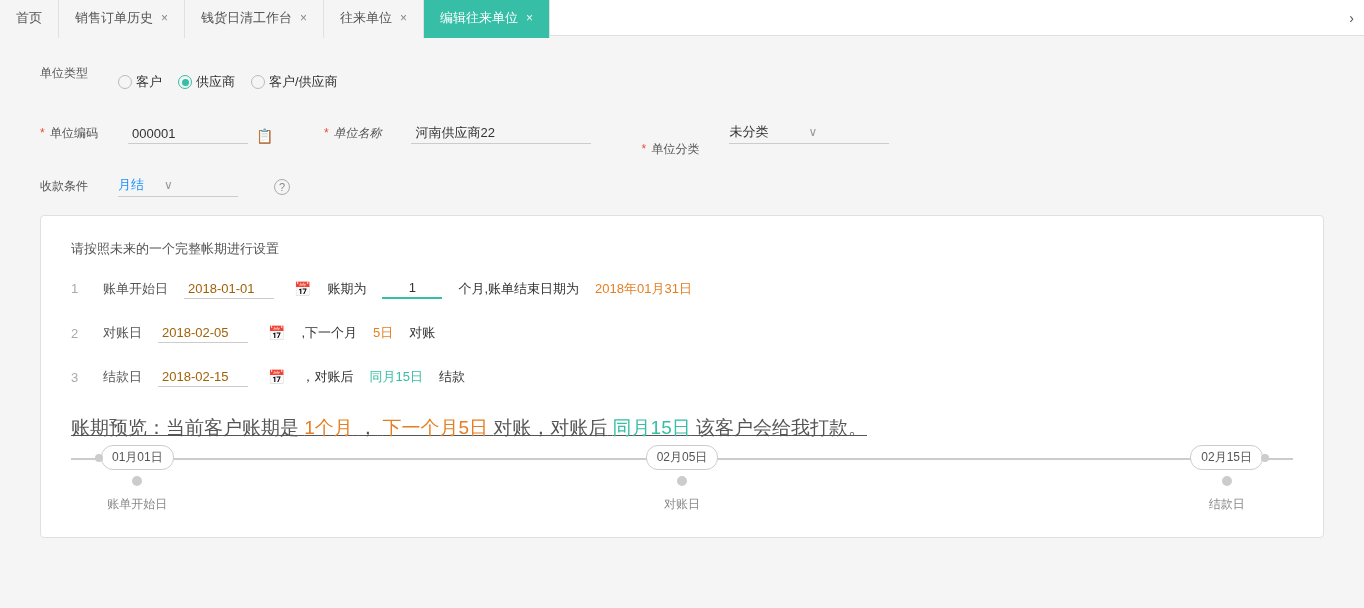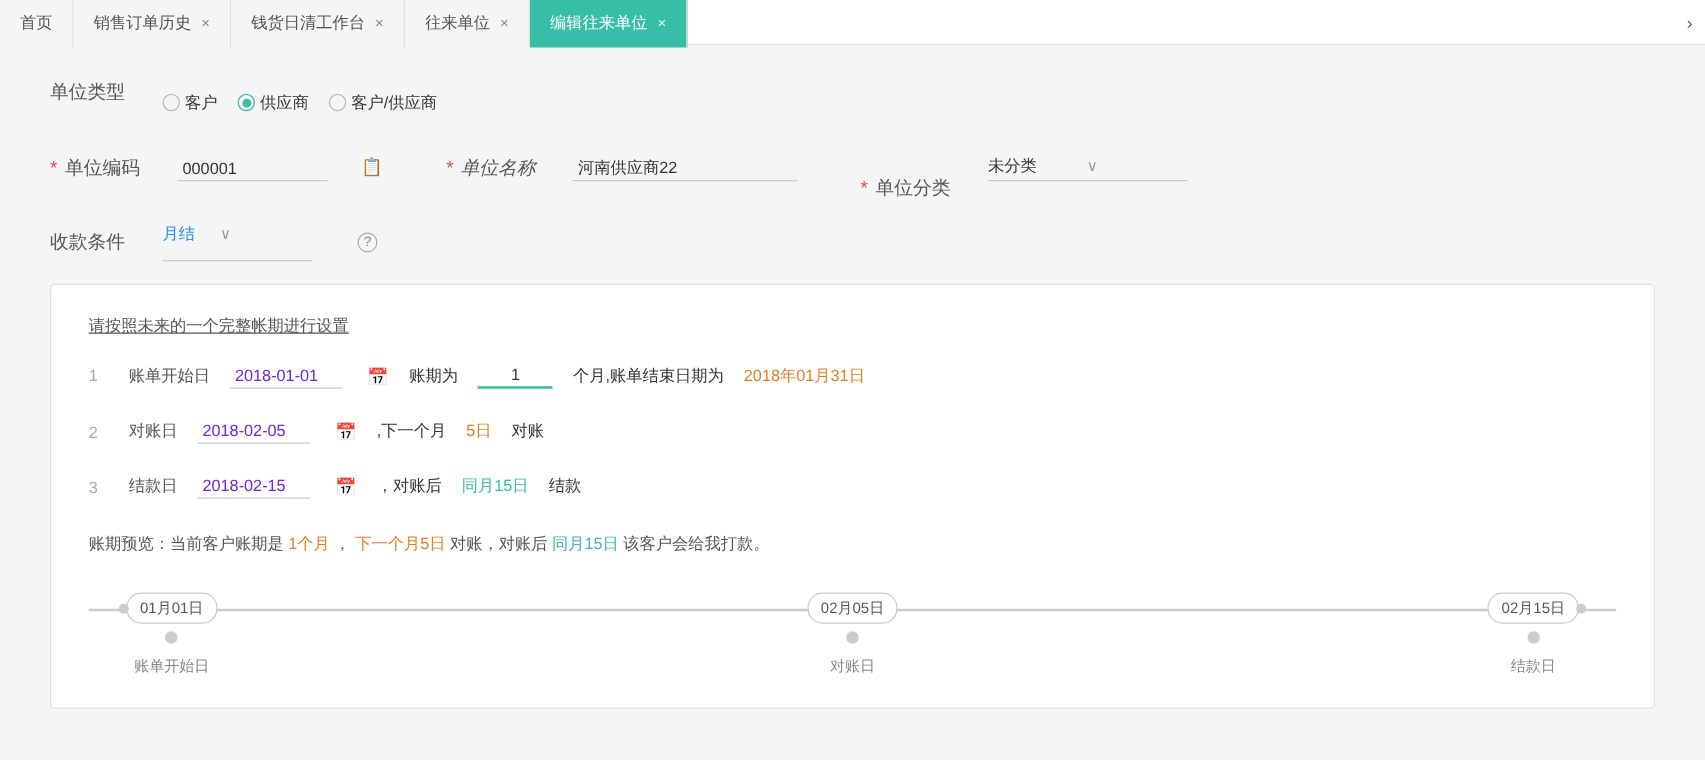--- a/index.html
+++ b/index.html
@@ -31,21 +31,21 @@
       padding: 20px 40px;
       background: #f5f5f5;
       min-height: calc(608px - 40px);
     }
 
     
     .form-row {
       display: flex; align-items: center; margin-bottom: 18px; gap: 30px;
     }
     .form-label {
-      color: #555; font-size: 15px; white-space: nowrap;
+      color: #555; font-size: 12px; white-space: nowrap;
     }
     .required-star { color: #e74c3c; margin-right: 2px; }
 
     .form-input {
       border: none; border-bottom: 1px solid #ccc; outline: none;
       padding: 2px 4px; font-size: 13px; color: #333; background: transparent;
       min-width: 120px;
     }
 
     
@@ -56,21 +56,21 @@
       display: flex; align-items: center; justify-content: center;
     }
     .radio-circle.checked { border-color: #36bea6; }
     .radio-circle.checked::after {
       content: ''; width: 7px; height: 7px; border-radius: 50%; background: #36bea6;
     }
 
     
     .select-wrapper {
       display: flex; align-items: center; gap: 20px;
-      border-bottom: 1px solid #ccc; padding-bottom: 12px; min-width: 120px;
+      border-bottom: 1px solid #ccc; padding-bottom: 2px; min-width: 120px;
     }
     .select-value { font-size: 13px; color: #1e90ff; }
     .select-arrow { color: #999; font-size: 12px; }
 
     
     .cal-icon { color: #36bea6; cursor: pointer; font-size: 14px; margin-left: 4px; }
 
     
     .help-icon {
       width: 16px; height: 16px; border-radius: 50%; border: 1px solid #aaa;
@@ -82,45 +82,46 @@
     .unit-category {
       display: flex; align-items: center; border-bottom: 1px solid #ccc;
       padding-bottom: 2px; min-width: 160px; gap: 40px;
     }
 
     
     .settings-box {
       background: #fff; border: 1px solid #e0e0e0; border-radius: 4px;
       padding: 24px 30px; margin-top: 4px;
     }
-    .settings-title { font-size: 13px; color: #555; margin-bottom: 20px; text-decoration: underline; }
+    .settings-title { font-size: 13px; color: #555; margin-bottom: 20px; }
 
     
     .setting-row {
       display: flex; align-items: center; gap: 16px;
       margin-bottom: 24px; font-size: 13px;
     }
     .row-num { color: #aaa; width: 16px; }
     .setting-row-label { color: #555; white-space: nowrap; }
     .date-input {
       border: none; border-bottom: 1px solid #ccc; outline: none;
-      padding: 2px 4px; font-size: 13px; color: #6d28d9; width: 90px; background: transparent;
+      padding: 2px 4px; font-size: 13px; color: #a16207; width: 90px; background: transparent;
     }
     .month-input {
       border: none; border-bottom: 2px solid #36bea6; outline: none;
       padding: 2px 4px; font-size: 13px; color: #333; width: 60px;
       text-align: center; background: transparent;
     }
     .highlight-orange { color: #e67e22; font-weight: 500; }
     .highlight-teal { color: #36bea6; font-weight: 500; }
 
     
     .preview-text {
-      font-size: 13px; color: #555; margin-top: 8px; margin-bottom: 28px;
+      font-size: 19px; color: #555; margin-top: 8px; 
       line-height: 1.8;
+      text-decoration: underline;
     }
     .timeline-line {
       position: absolute; top: 13px; left: 0; right: 0; height: 2px; background: #ccc; z-index: 0;
     }
     .timeline-points {
       display: flex; justify-content: space-between; width: 100%; position: relative; z-index: 1;
     }
     .tl-point {
       display: flex; flex-direction: column; align-items: center; gap: 6px;
     }
@@ -177,21 +178,21 @@
         <span>客户/供应商</span>
       </label>
     </div>
   </div>
 
   <div class="form-row">
     <span class="form-label">
       <span class="required-star">*</span>
       <span>单位编码</span>
     </span>
-    <div style="display:flex;align-items:flex-start;gap:23px;">
+    <div style="display:flex;align-items:flex-end;gap:4px;">
       <input class="form-input" type="text" style="width: 100px;" value="000001">
       <span class="cal-icon">📋</span>
     </div>
 
     <span class="form-label" style="margin-left:20px;font-style:italic;">
       <span class="required-star">*</span>
       <span>单位名称</span>
     </span>
     <input class="form-input" type="text" style="width: 180px;" value="河南供应商22">
 

